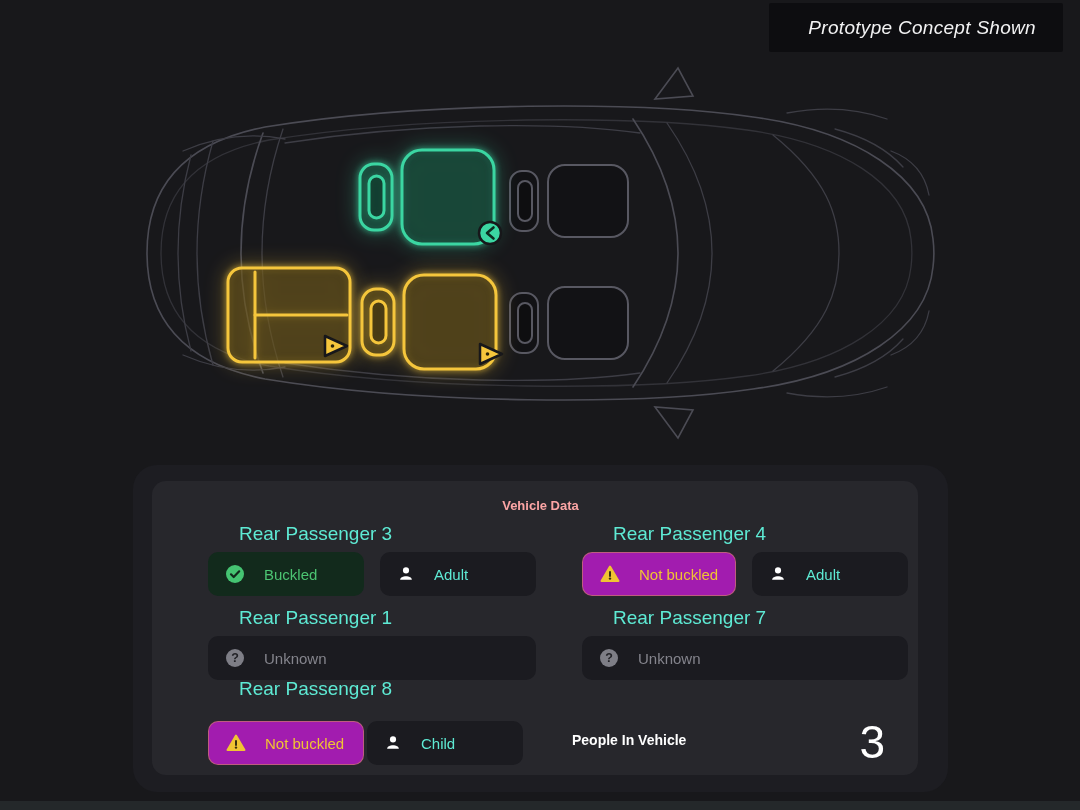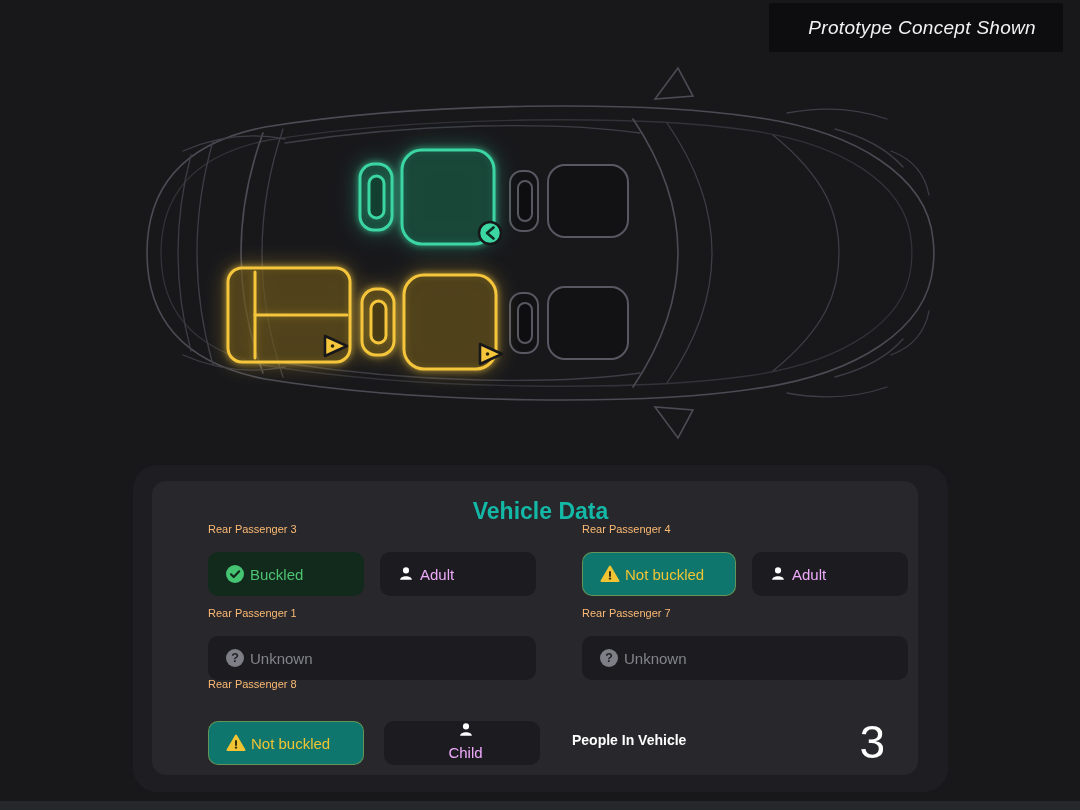--- a/index.html
+++ b/index.html
@@ -22,29 +22,29 @@
   .glow-yellow rect, .glow-yellow path{stroke:#f5c63c;}
   .glow-yellow line{stroke:#f5c63c;fill:none;}
   .glow-yellow{filter:drop-shadow(0 0 3px rgba(245,198,60,.8)) drop-shadow(0 0 10px rgba(245,198,60,.45));}
 
   
   .panel{position:absolute;left:133px;top:465px;width:815px;height:327px;
          background:#1d1d22;border-radius:24px;}
   .panel-inner{position:absolute;left:19px;top:16px;width:766px;height:294px;
          background:#27272c;border-radius:14px;}
   .section-title{position:absolute;left:0;top:33px;width:100%;text-align:center;
-         font-size:23px;font-weight:bold;color:#14b8a6;}
-  .plabel{position:absolute;font-size:11px;color:#fdba74;}
+         font-size:13px;font-weight:bold;color:#fca5a5;}
+  .plabel{position:absolute;font-size:19px;color:#5eead4;margin-left:31px;}
   .pill{position:absolute;height:44px;border-radius:10px;display:flex;align-items:center;
-        gap:5px;padding:0 10px 0 17px;box-sizing:border-box;font-size:15px;background:#1b1b20;}
+        gap:19px;padding:0 10px 0 17px;box-sizing:border-box;font-size:15px;background:#1b1b20;}
   .pill svg{flex:0 0 auto;display:block;}
   .pill.buckled{background:#122a1c;color:#4cc472;}
-  .pill.warn{background:#0f766e;border:1px solid rgba(240,196,51,.38);color:#f0c433;}
+  .pill.warn{background:#a21caf;border:1px solid rgba(240,196,51,.38);color:#f0c433;}
   .pill.unknown{color:#84848c;}
-  .pill.person{color:#f0abfc;}
+  .pill.person{color:#5eead4;}
   .people-label{position:absolute;font-size:14px;font-weight:bold;color:#ffffff;}
   .people-count{position:absolute;font-size:46px;font-weight:500;color:#ffffff;text-align:right;}
 
   .bottom-strip{position:absolute;left:0;bottom:0;width:100%;height:9px;background:#24282a;}
 </style>
 </head>
 <body>
 
 <div class="stage">
 
@@ -189,21 +189,21 @@
     <div class="plabel" style="left:75px;top:213px;">Rear Passenger 8</div>
 
     <div class="pill warn" style="left:75px;top:256px;width:156px;">
       <svg width="20" height="20" viewBox="0 0 20 20">
         <path d="M10 2.5 L18.5 17 L1.5 17 Z" fill="#f0c433" stroke="#f0c433" stroke-width="2" stroke-linejoin="round"></path>
         <line x1="10" y1="8" x2="10" y2="12" stroke="#39300f" stroke-width="2" stroke-linecap="round"></line>
         <circle cx="10" cy="14.6" r="1.2" fill="#39300f"></circle>
       </svg>
       <span>Not buckled</span>
     </div>
-    <div class="pill person" style="left:251px;top:256px;width:156px;flex-direction:column;">
+    <div class="pill person" style="left:234px;top:256px;width:156px;">
       <svg width="18" height="18" viewBox="0 0 20 20">
         <circle cx="10" cy="6" r="3.4" fill="#ffffff"></circle>
         <path d="M3.5 16.5 C3.5 11.3 16.5 11.3 16.5 16.5 Z" fill="#ffffff"></path>
       </svg>
       <span>Child</span>
     </div>
 
     <div class="people-label" style="left:439px;top:267px;">People In Vehicle</div>
     <div class="people-count" style="left:690px;top:250px;width:62px;">3</div>
   </div>

